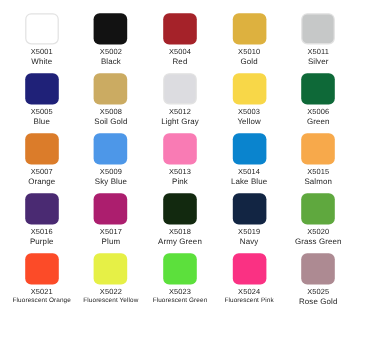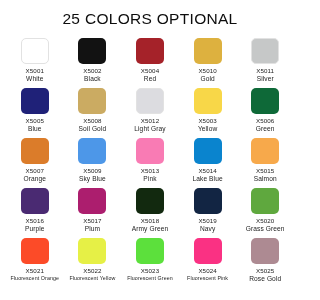--- a/index.html
+++ b/index.html
@@ -69,21 +69,20 @@
   }
   .cell.small .name {
     font-size: 5.3px;
   }
 </style>
 </head>
 <body>
 
 <div id="page">
 
-  <div id="title">25 COLORS OPTIONAL</div>
 
   <div id="grid">
       <div class="cell">
         <div class="swatch light" style="background: rgb(255, 255, 255);"></div>
         <div class="labels">
           <span class="code">X5001</span>
           <span class="name">White</span>
         </div>
       </div>
       <div class="cell">

